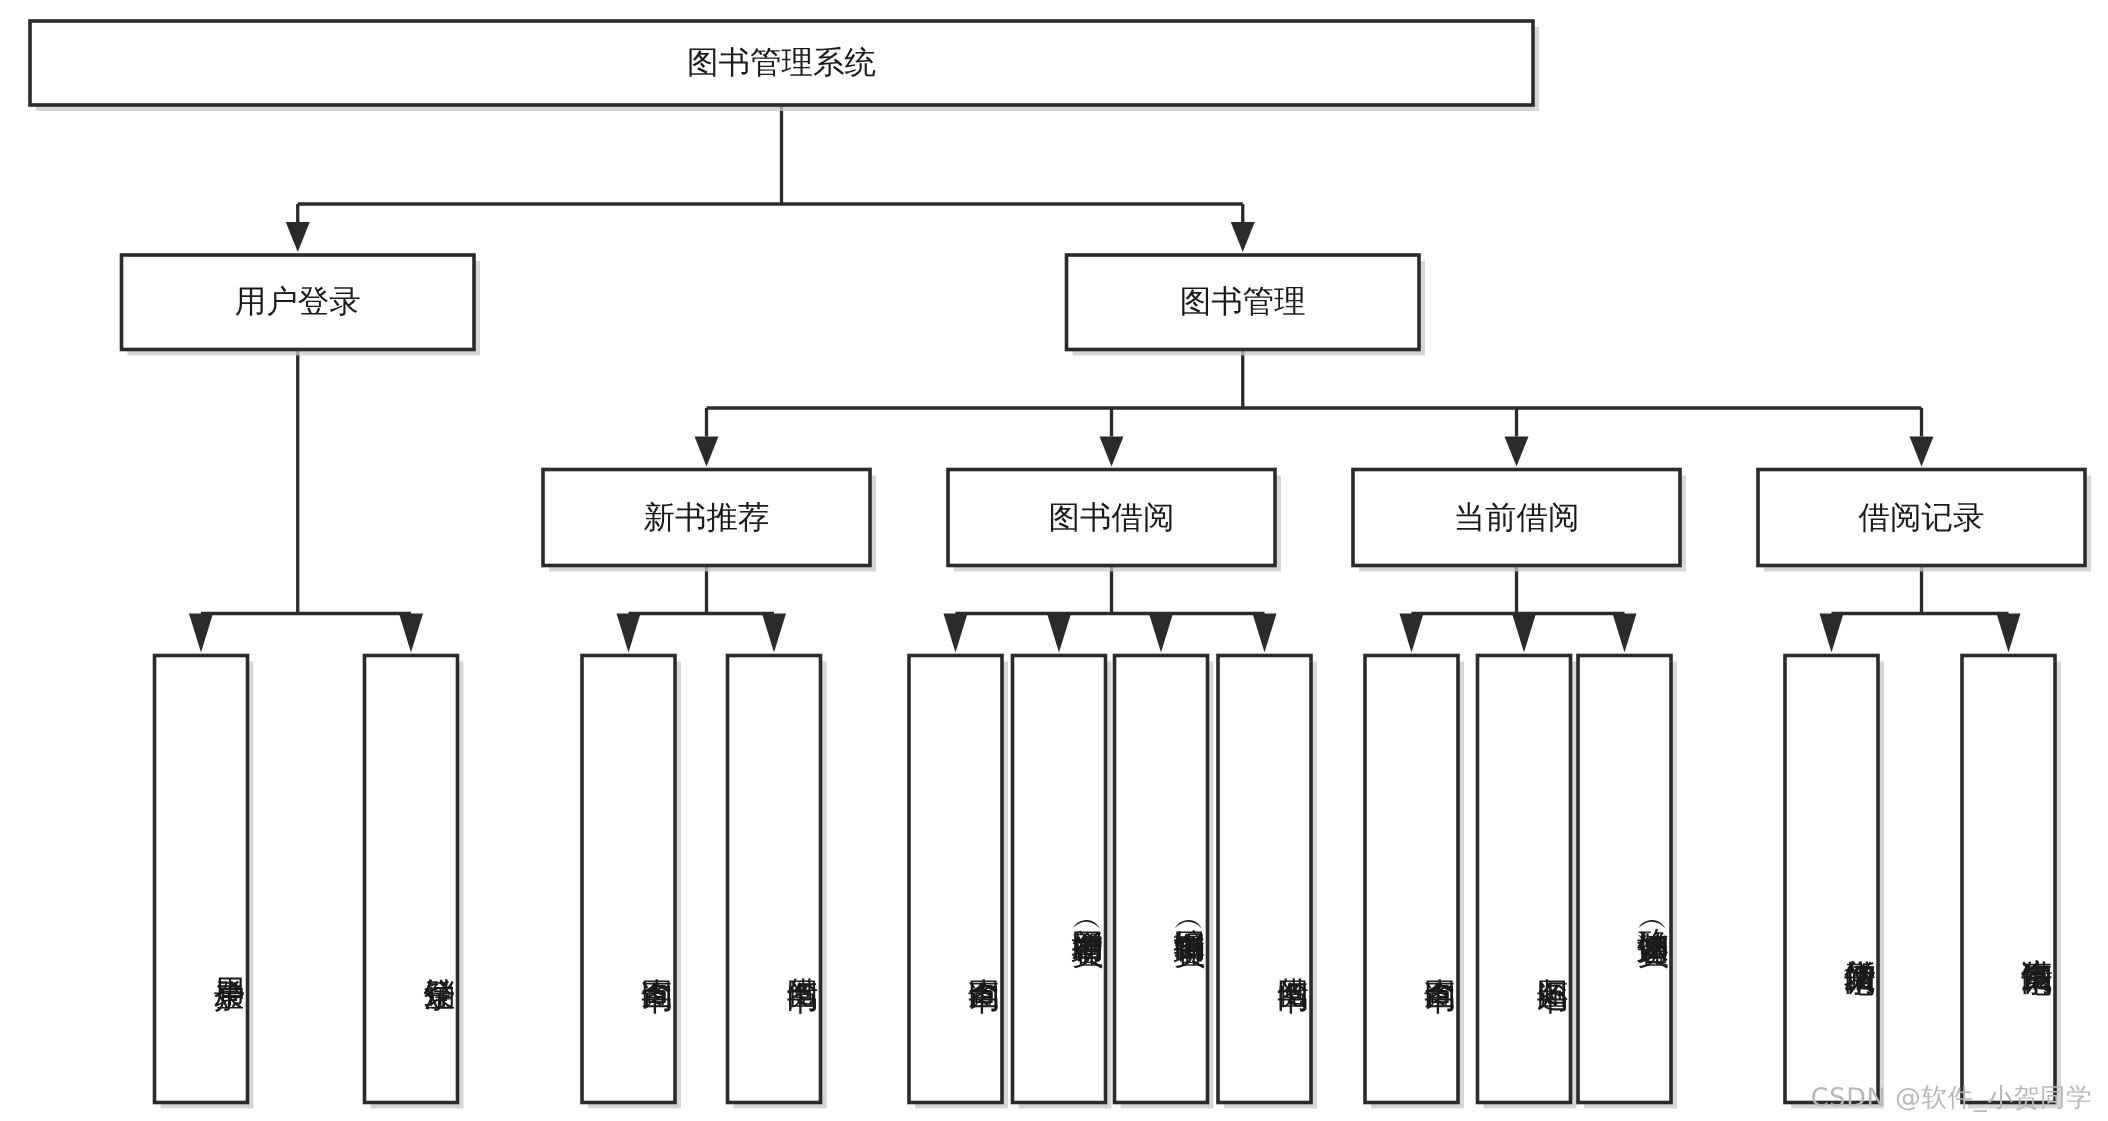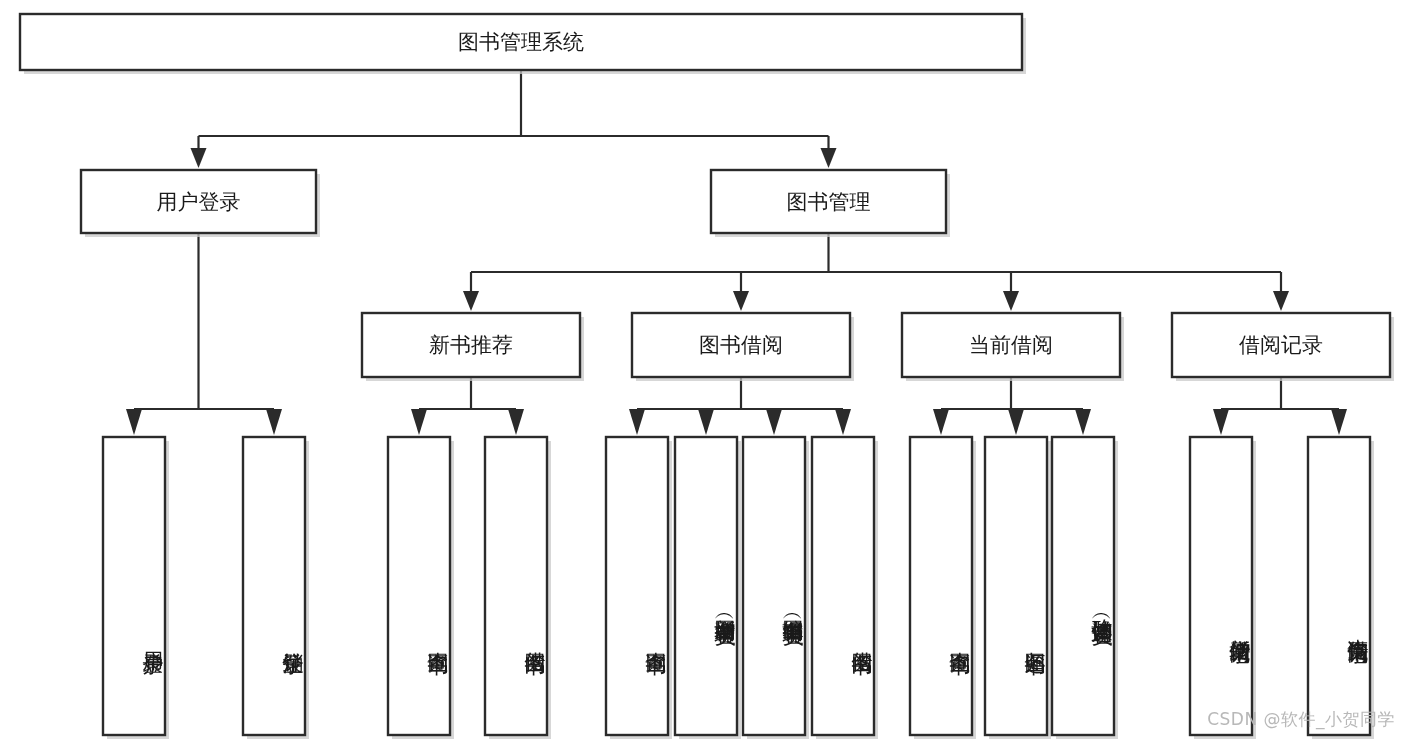--- a/index.html
+++ b/index.html
@@ -65,21 +65,21 @@
     letter-spacing: 1px;
     white-space: nowrap;
     display: flex;
     align-items: flex-start;
     justify-content: center;
     pointer-events: none;
   }
   .watermark {
     position: absolute;
     right: 10px;
-    bottom: 16px;
+    bottom: 4px;
     font-family: "DejaVu Sans", "Liberation Sans", sans-serif;
     font-size: 17px;
     color: #b8b8b8;
     white-space: nowrap;
     letter-spacing: 0.5px;
   }
 </style>
 </head>
 <body>
 

